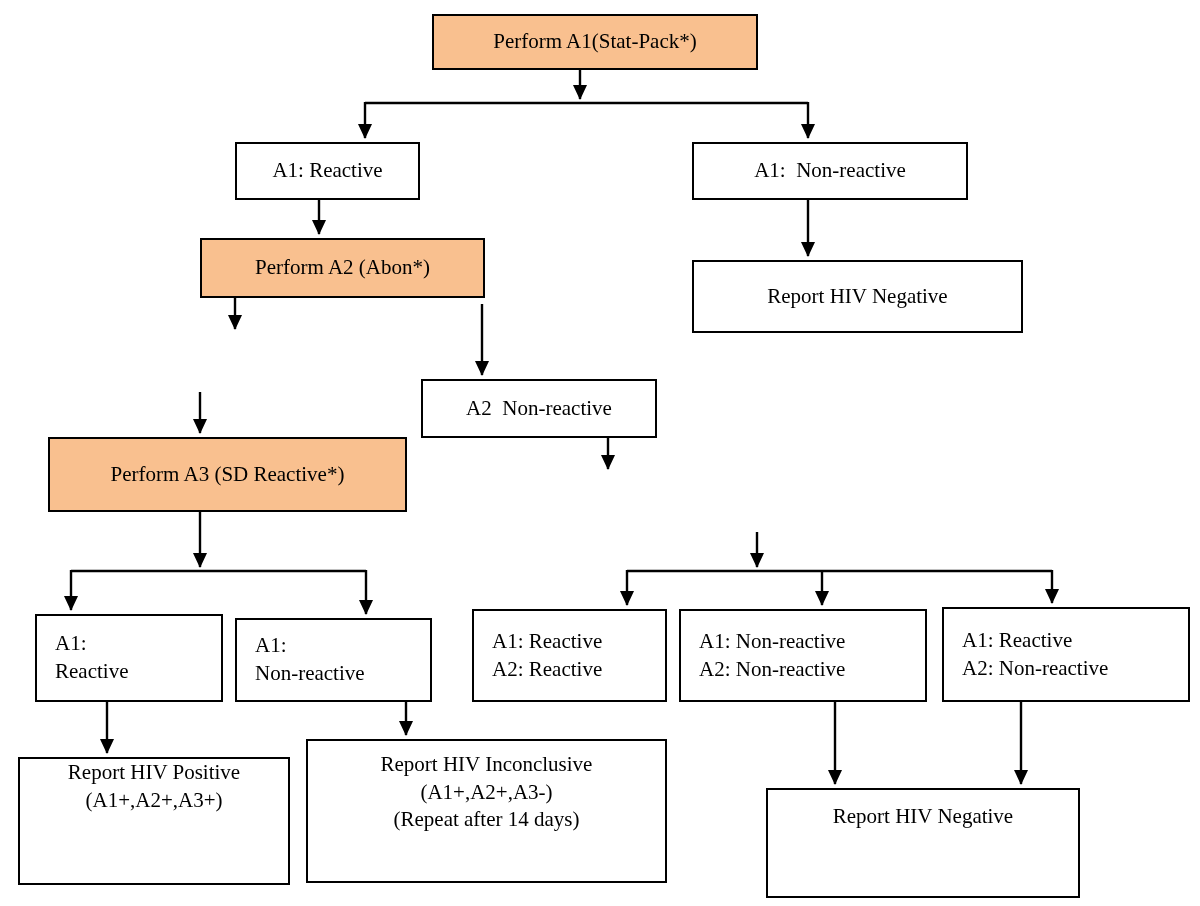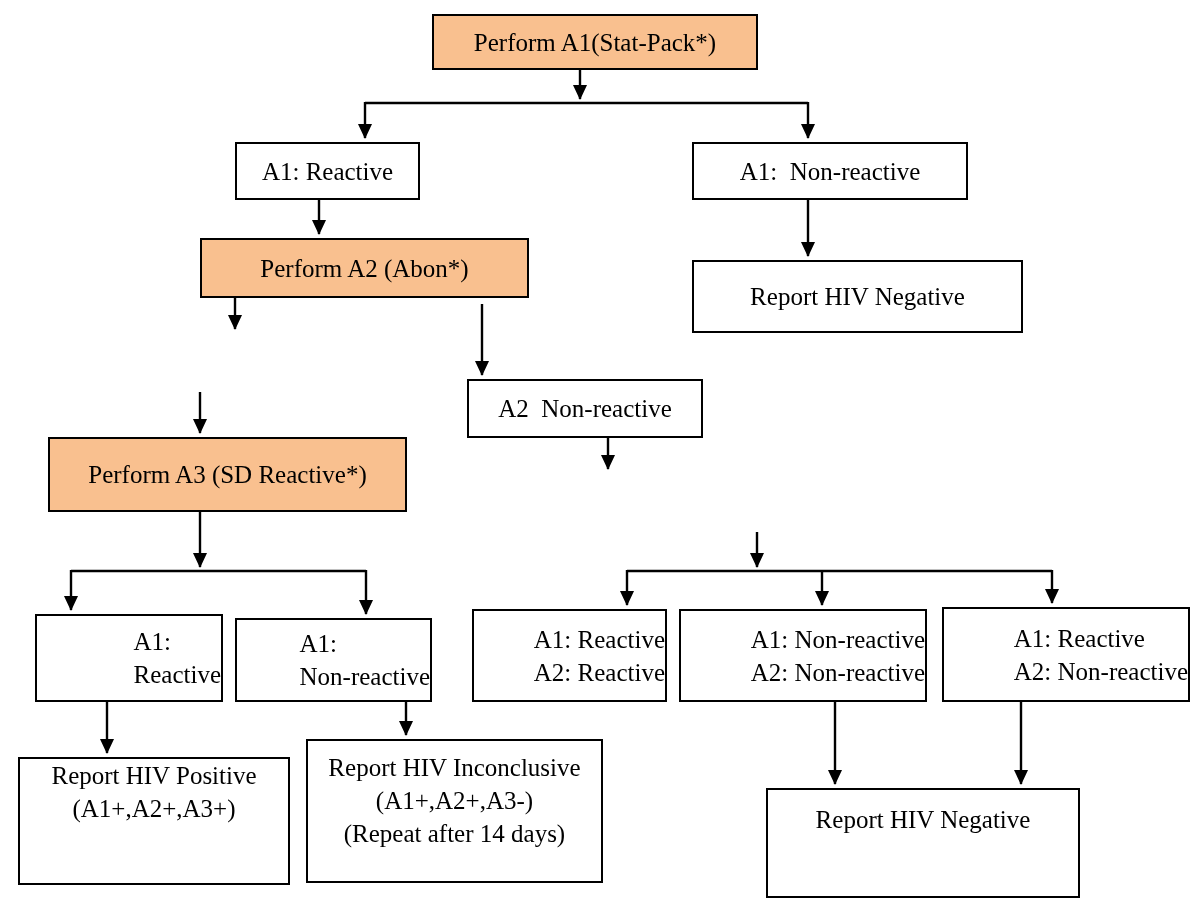--- a/index.html
+++ b/index.html
@@ -28,33 +28,33 @@
     stroke-width: 2.4;
   }
   .node {
     position: absolute;
     box-sizing: border-box;
     border: 2.4px solid var(--border, #000000);
     background: #ffffff;
     display: flex;
     align-items: center;
     justify-content: center;
-    font-size: 25px;
+    font-size: 21px;
     line-height: 1.32;
   }
   .node .lbl {
     white-space: pre-wrap;
     text-align: center;
   }
   .node.hl {
     background: var(--highlight, #f9c08f);
   }
   .node.align-left {
-    justify-content: flex-end;
-    padding-left: 30px;
+    justify-content: flex-start;
+    padding-left: 18px;
   }
   .node.align-left .lbl {
     text-align: left;
   }
   .node.align-top {
     align-items: flex-start;
   }
   .node.pt8  { padding-top: 0; }
   .node.pt10 { padding-top: 10px; }
   .node.pt13 { padding-top: 13px; }
@@ -115,26 +115,26 @@
   </div>
 
   <div class="node" style="left:692px; top:142px; width:276px; height:58px;">
     <span class="lbl">A1:  Non-reactive</span>
   </div>
 
   <div class="node" style="left:692px; top:260px; width:331px; height:73px;">
     <span class="lbl">Report HIV Negative</span>
   </div>
 
-  <div class="node hl" style="left:200px; top:238px; width:329px; height:60px;">
+  <div class="node hl" style="left:200px; top:238px; width:285px; height:60px;">
     <span class="lbl">Perform A2 (Abon*)</span>
   </div>
 
 
-  <div class="node" style="left:421px; top:379px; width:236px; height:59px;margin-left:46px;">
+  <div class="node" style="left:421px; top:379px; width:236px; height:59px;">
     <span class="lbl">A2  Non-reactive</span>
   </div>
 
   <div class="node hl" style="left:48px; top:437px; width:359px; height:75px;">
     <span class="lbl">Perform A3 (SD Reactive*)</span>
   </div>
 
 
   <div class="node align-left" style="left:35px; top:614px; width:188px; height:88px;">
     <span class="lbl">A1:
@@ -159,21 +159,21 @@
   <div class="node align-left" style="left:942px; top:607px; width:248px; height:95px;">
     <span class="lbl">A1: Reactive
 A2: Non-reactive</span>
   </div>
 
   <div class="node align-top pt8" style="left:18px; top:757px; width:272px; height:128px;">
     <span class="lbl">Report HIV Positive
 (A1+,A2+,A3+)</span>
   </div>
 
-  <div class="node align-top pt10" style="left:306px; top:739px; width:297px; height:144px;">
+  <div class="node align-top pt10" style="left:306px; top:739px; width:361px; height:144px;">
     <span class="lbl">Report HIV Inconclusive
 (A1+,A2+,A3-)
 (Repeat after 14 days)</span>
   </div>
 
   <div class="node align-top pt13" style="left:766px; top:788px; width:314px; height:110px;">
     <span class="lbl">Report HIV Negative</span>
   </div>
 
 </div>

